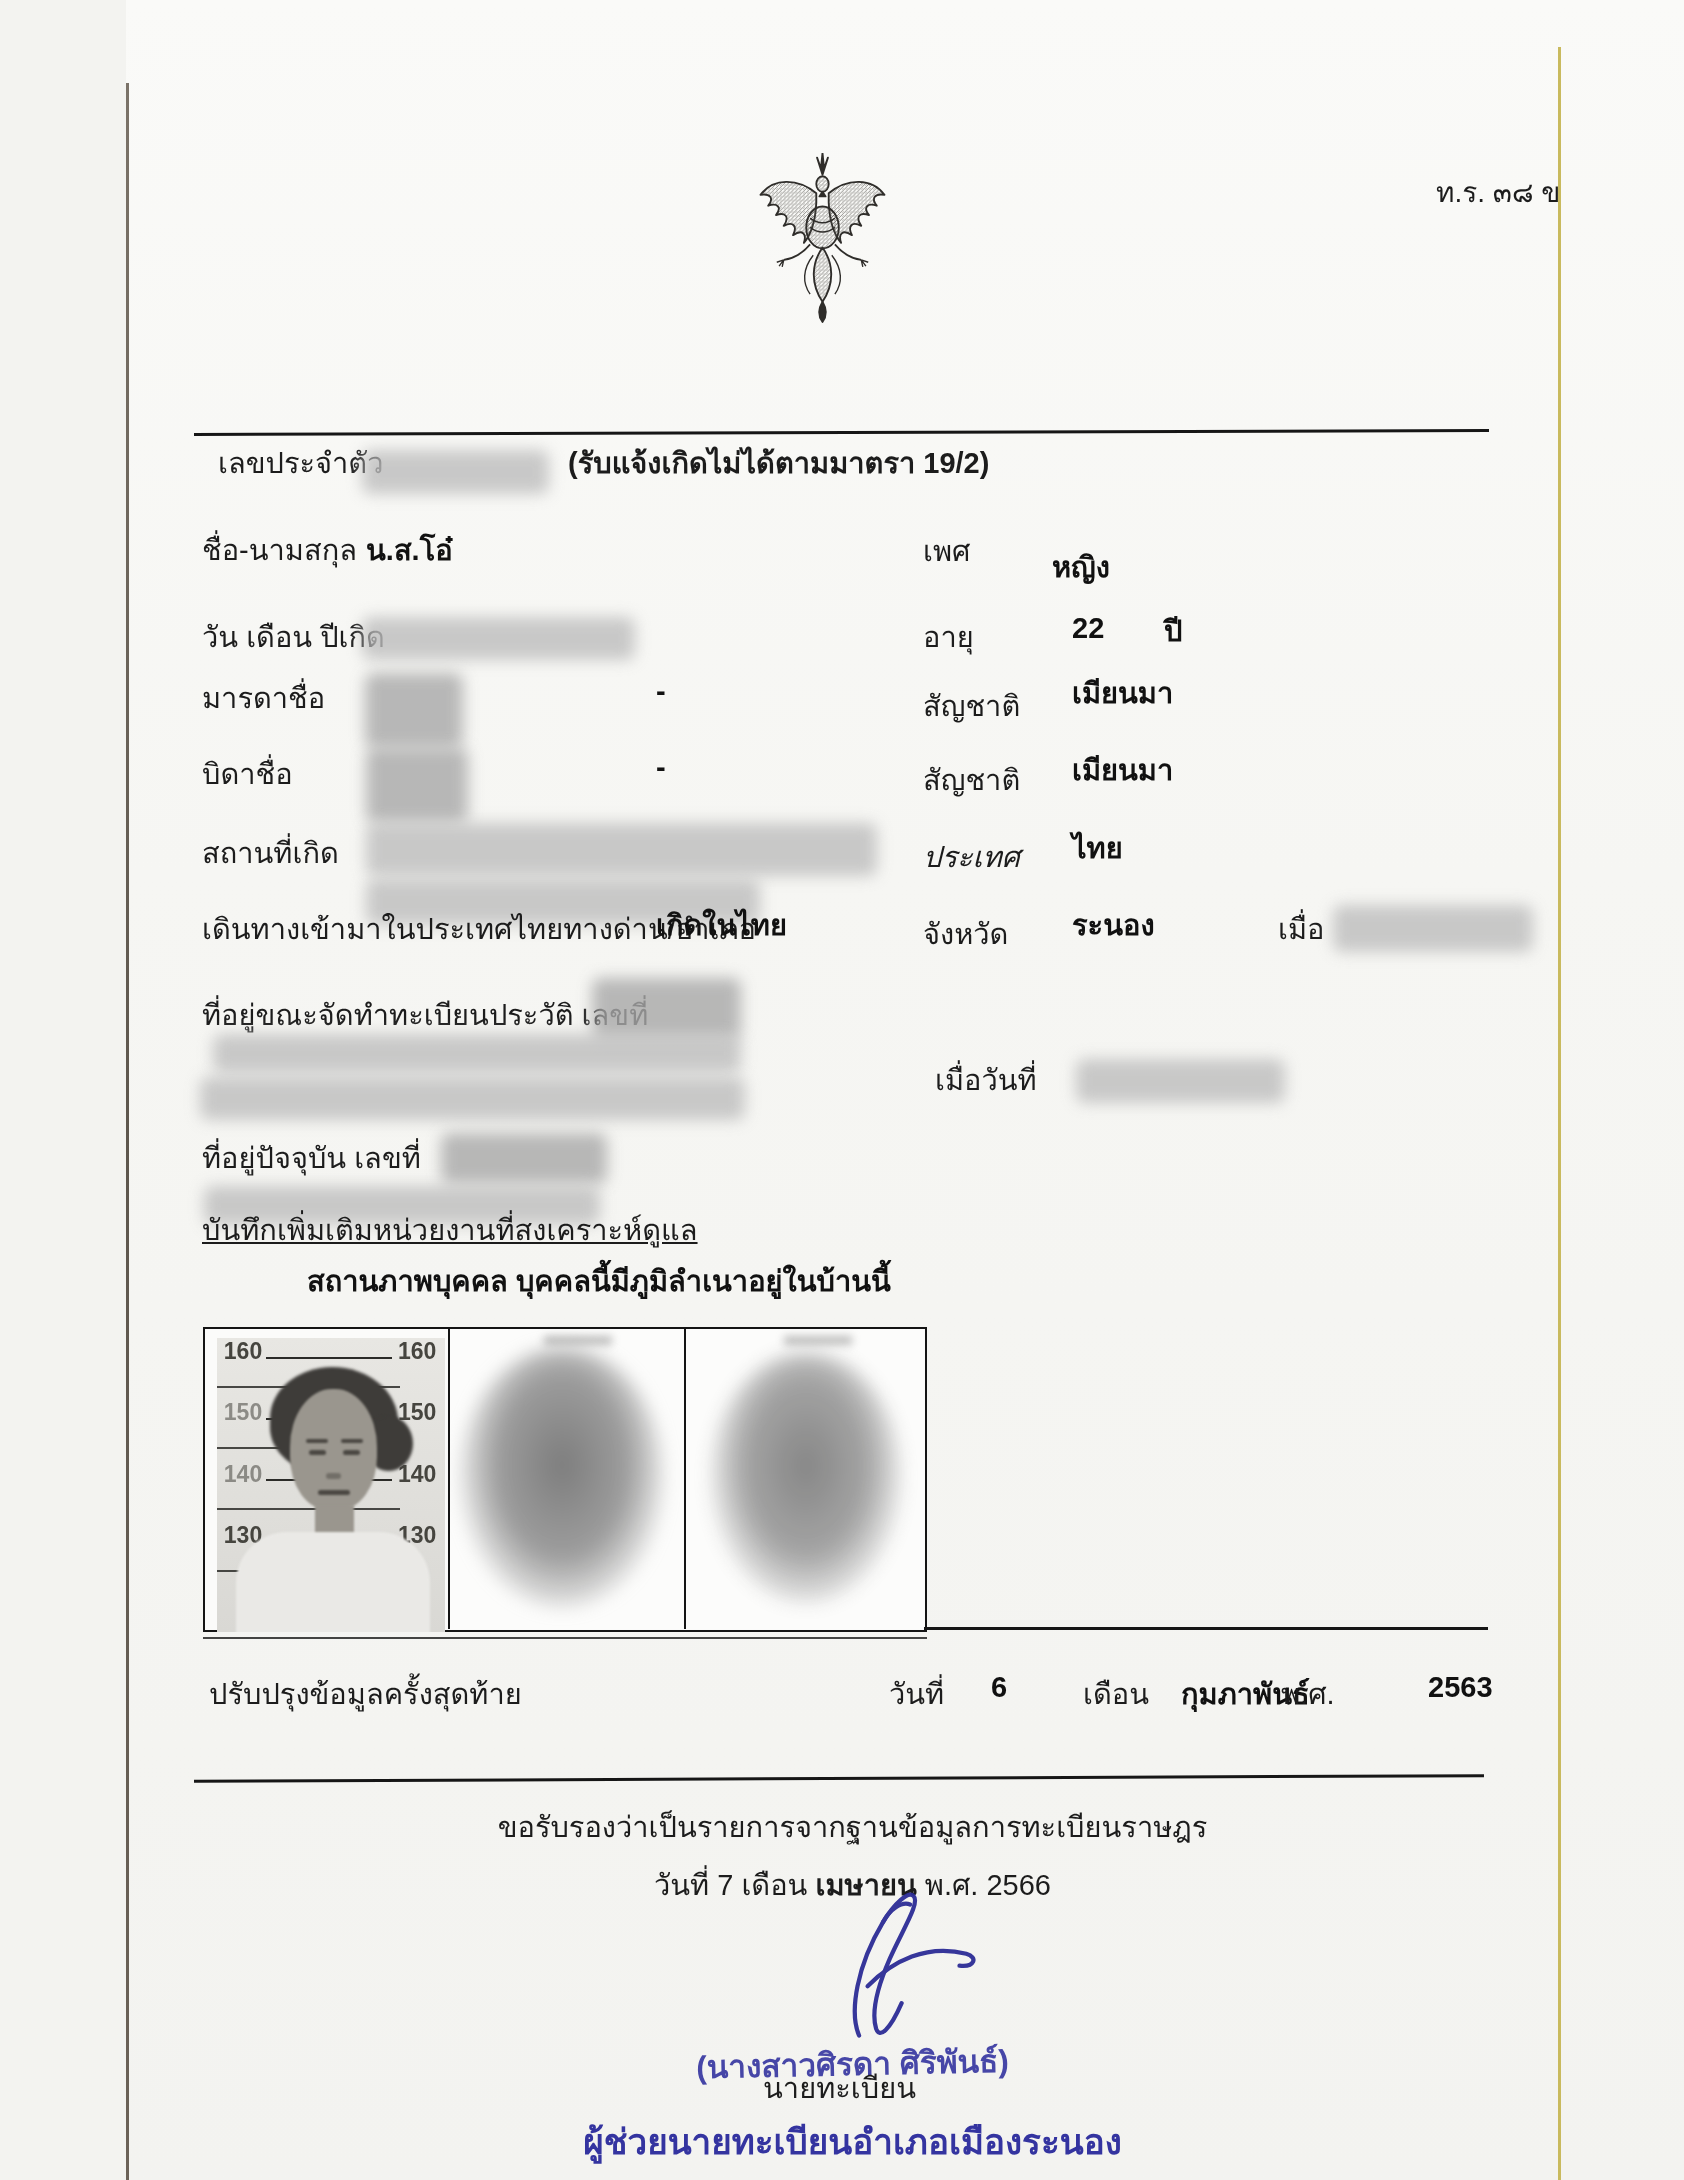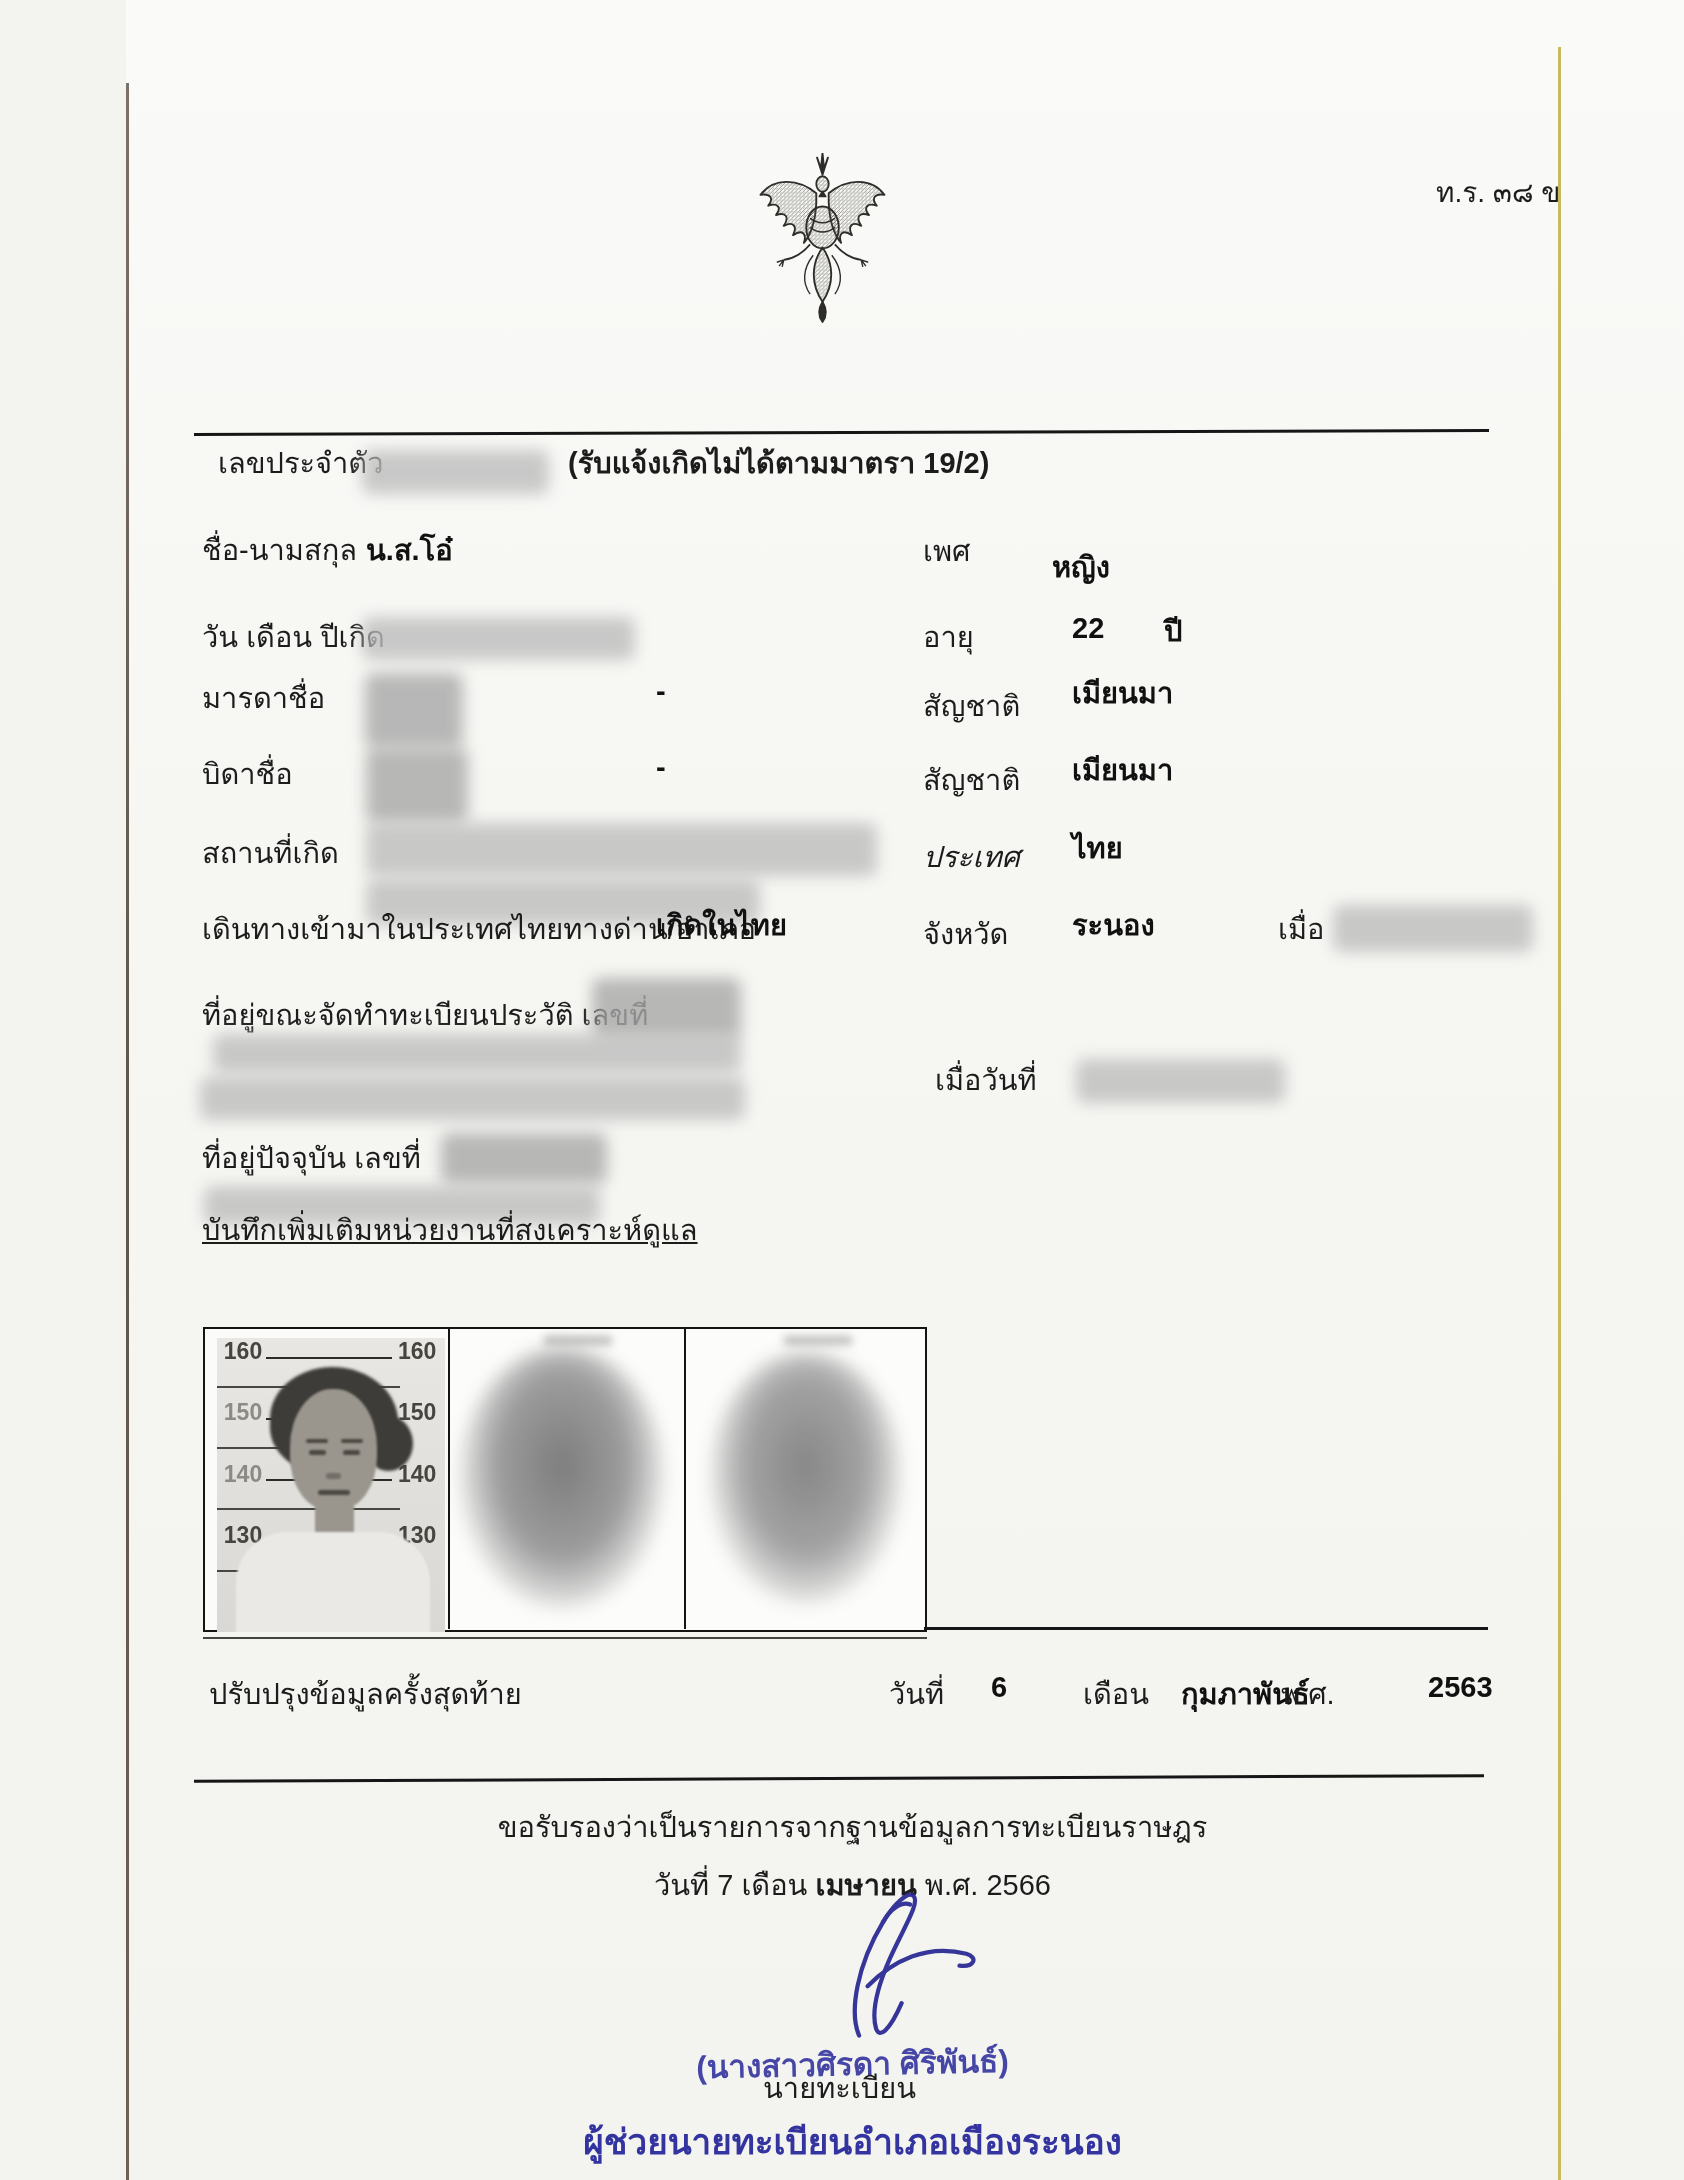--- a/index.html
+++ b/index.html
@@ -125,20 +125,21 @@
   <div class="redact" style="left:213px; top:1034px; width:528px; height:39px;"></div>
   <div class="redact" style="left:200px; top:1077px; width:545px; height:43px;"></div>
   <div class="abs lbl" style="left:935px; top:1057px;">เมื่อวันที่</div>
   <div class="redact" style="left:1076px; top:1059px; width:209px; height:44px;"></div>
 
   <div class="abs lbl" style="left:202px; top:1135px;">ที่อยู่ปัจจุบัน เลขที่</div>
   <div class="redact dark" style="left:441px; top:1133px; width:166px; height:51px;"></div>
   <div class="redact" style="left:204px; top:1186px; width:396px; height:39px;"></div>
 
   <div class="abs lbl" style="left:202px; top:1207px;text-decoration:underline;">บันทึกเพิ่มเติมหน่วยงานที่สงเคราะห์ดูแล</div>
+  <div class="abs val" style="left:307px; top:1258px;">สถานภาพบุคคล บุคคลนี้มีภูมิลำเนาอยู่ในบ้านนี้</div>
 
   <div class="photobox">
     <div class="mug">
 
       <div class="hline" style="left:0; top:48px; width:183px; opacity:.85;"></div>
       <div class="hline" style="left:0; top:109px; width:183px; opacity:.85;"></div>
       <div class="hline" style="left:0; top:170px; width:183px; opacity:.85;"></div>
       <div class="hline" style="left:0; top:232px; width:183px; opacity:.85;"></div>
 
       <div class="hline" style="left:49px; top:19px; width:126px;"></div>

